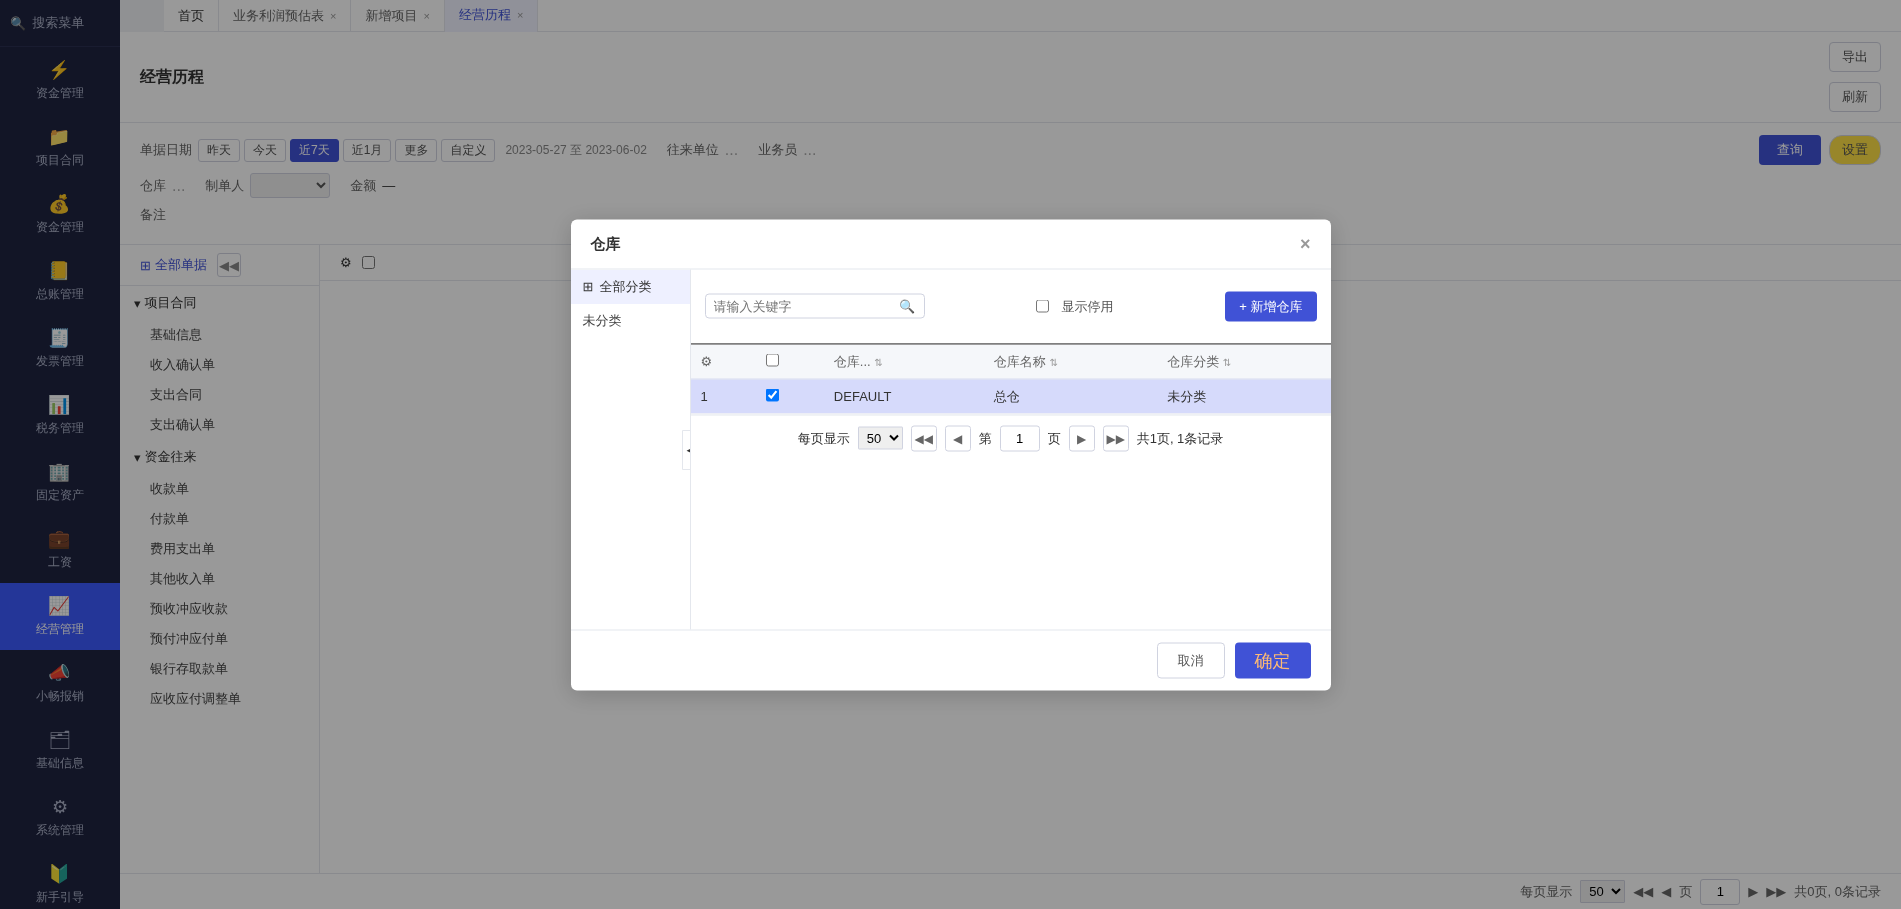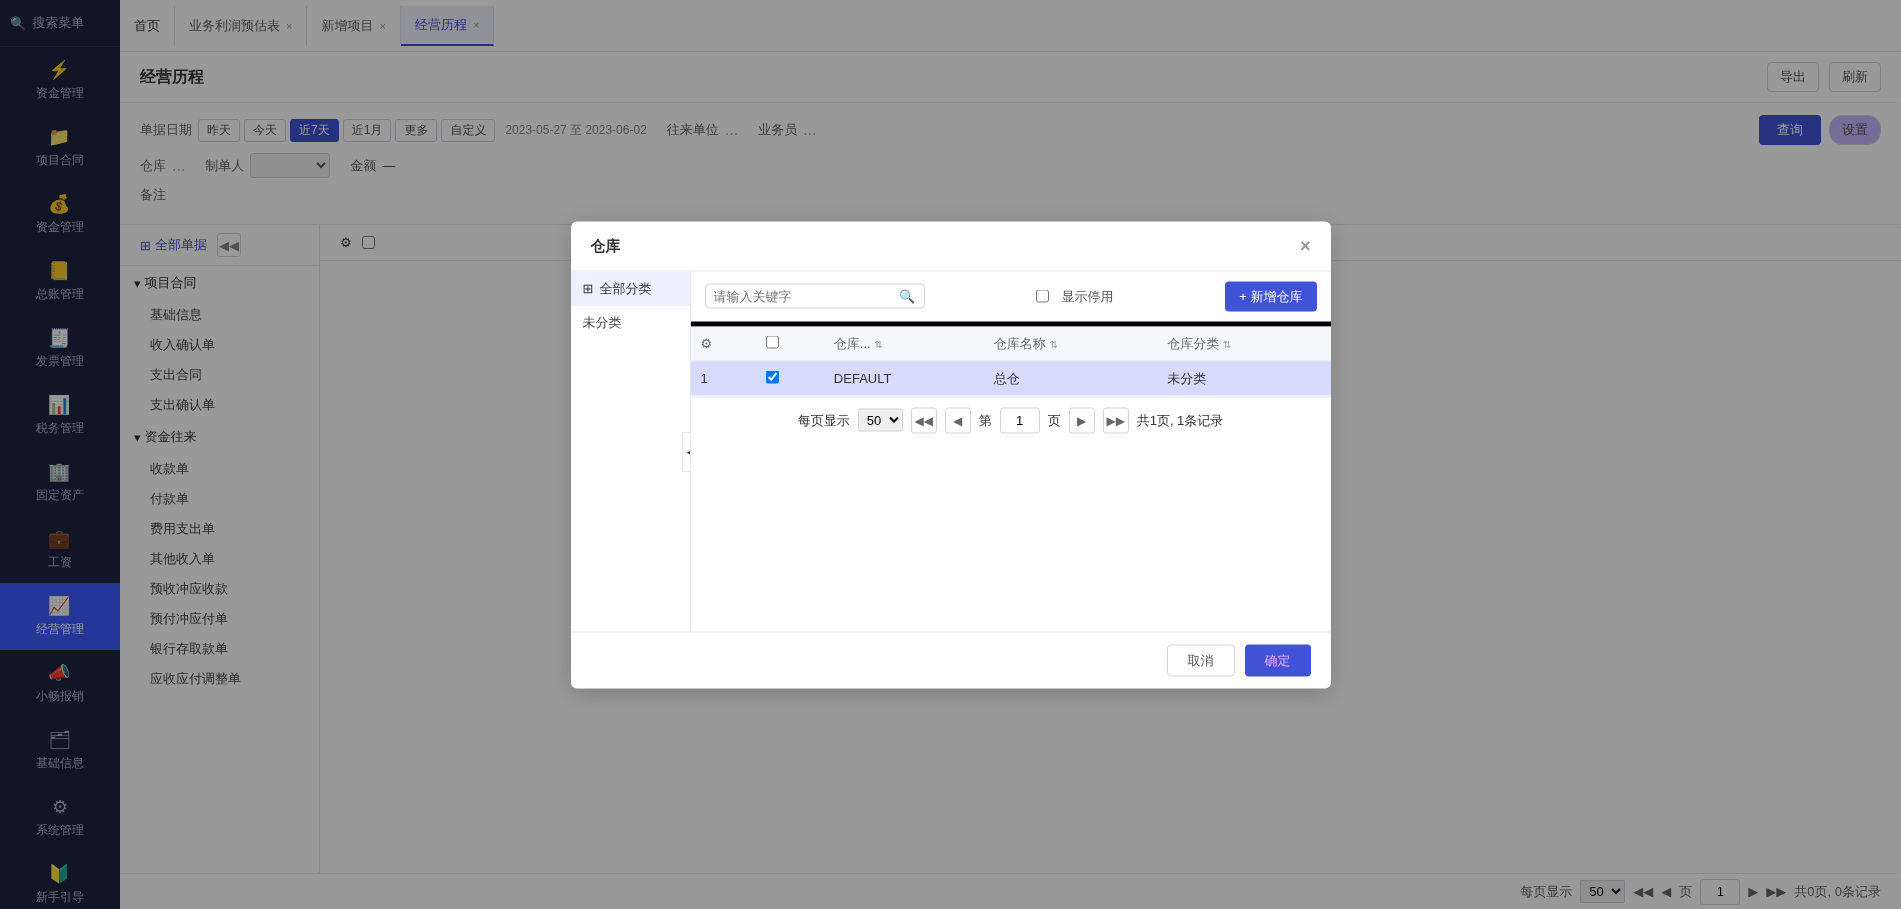--- a/index.html
+++ b/index.html
@@ -24,38 +24,38 @@
     .sidebar-item .icon { font-size: 18px; }
 
     
     .main {
       margin-left: 120px; height: 100%; display: flex; flex-direction: column;
     }
 
     
     .tabs-bar {
       background: #fff; border-bottom: 1px solid #e4e7ed;
-      display: flex; align-items: center; height: 52px; padding: 0 0 0 0;
+      display: flex; align-items: center; height: 32px; padding: 0 0 0 0; margin-left: 44px;
     }
     .tab {
       padding: 0 14px; height: 40px; display: flex; align-items: center; gap: 6px;
       font-size: 13px; color: #666; cursor: pointer; border-right: 1px solid #e4e7ed;
       white-space: nowrap;
     }
     .tab.active { color: #4052d6; background: #f0f2ff; font-weight: 500; border-bottom: 2px solid #4052d6; }
     .tab .close-btn { font-size: 11px; color: #999; cursor: pointer; }
     .tab.home { color: #333; }
 
     
     .page-header {
       background: #fff; padding: 10px 20px; border-bottom: 1px solid #e4e7ed;
       display: flex; align-items: center; justify-content: space-between;
     }
     .page-title { font-size: 16px; font-weight: 600; color: #333; }
-    .page-actions { display: flex; gap: 10px; }
+    .page-actions { display: flex; gap: 10px; flex-direction: column; }
     .btn-export, .btn-refresh {
       padding: 5px 12px; border: 1px solid #d0d3e0; background: #fff;
       border-radius: 4px; font-size: 13px; cursor: pointer; color: #555; display: flex; align-items: center; gap: 4px;
     }
 
     
     .filter-area {
       background: #fff; padding: 12px 20px; border-bottom: 1px solid #e4e7ed;
     }
     .filter-row { display: flex; align-items: center; gap: 20px; margin-bottom: 8px; flex-wrap: wrap; }
@@ -71,21 +71,21 @@
     .filter-dots { color: #aaa; font-size: 16px; cursor: pointer; }
     .filter-select {
       border: 1px solid #d0d3e0; border-radius: 3px; padding: 3px 6px;
       font-size: 13px; min-width: 80px; color: #555;
     }
     .btn-query {
       padding: 5px 18px; background: #4052d6; color: #fff; border: none;
       border-radius: 4px; cursor: pointer; font-size: 13px;
     }
     .btn-setting {
-      padding: 5px 12px; background: #c4b5fd; color: #555; border: 1px solid #d0d3e0;
+      padding: 5px 12px; background: #fde047; color: #555; border: 1px solid #d0d3e0;
       border-radius: 13px; cursor: pointer; font-size: 13px;
     }
     .table-header {
       display: flex; align-items: center; padding: 8px 20px; border-bottom: 1px solid #e4e7ed;
       gap: 10px;
     }
     .all-docs-btn {
       display: flex; align-items: center; gap: 4px; font-size: 13px; color: #4052d6; cursor: pointer;
     }
     .collapse-btn {
@@ -110,21 +110,21 @@
       display: flex; align-items: center; justify-content: space-between;
       padding: 14px 20px; border-bottom: 1px solid #e4e7ed; font-size: 15px; font-weight: 600;
     }
     .modal-close { font-size: 18px; cursor: pointer; color: #999; }
     .modal-body { display: flex; flex: 1; min-height: 360px; }
 
     
     .right-panel { flex: 1; display: flex; flex-direction: column; }
     .right-toolbar {
       display: flex; align-items: center; justify-content: space-between;
-      padding: 10px 14px; border-bottom: 5px solid #000000; gap: 10px;
+      padding: 22px 14px; border-bottom: 1px solid #000000; gap: 10px;
     }
     .search-box {
       display: flex; align-items: center; border: 1px solid #d0d3e0; border-radius: 4px;
       padding: 4px 8px; gap: 6px; flex: 1; max-width: 220px;
     }
     .search-box input {
       border: none; outline: none; font-size: 13px; color: #555; background: transparent; width: 100%;
     }
     .checkbox-label { display: flex; align-items: center; gap: 12px; font-size: 13px; color: #555; }
     .btn-add-warehouse {
@@ -163,22 +163,22 @@
     
     .modal-footer {
       display: flex; justify-content: flex-end; gap: 10px;
       padding: 12px 20px; border-top: 1px solid #e4e7ed;
     }
     .btn-cancel {
       padding: 6px 20px; border: 1px solid #d0d3e0; background: #fff;
       border-radius: 4px; cursor: pointer; font-size: 13px; color: #555;
     }
     .btn-confirm {
-      padding: 6px 20px; background: #4052d6; color: #f0abfc; border: none;
-      border-radius: 4px; cursor: pointer; font-size: 13px;
+      padding: 6px 20px; background: #4052d6; color: #fdba74; border: none;
+      border-radius: 4px; cursor: pointer; font-size: 18px;
     }
 
     
     .bottom-bar {
       position: fixed; bottom: 0; left: 120px; right: 0; height: 36px;
       background: #fff; border-top: 1px solid #e4e7ed;
       display: flex; align-items: center; justify-content: flex-end;
       padding: 0 20px; font-size: 13px; color: #666; gap: 8px; z-index: 5;
     }
 

